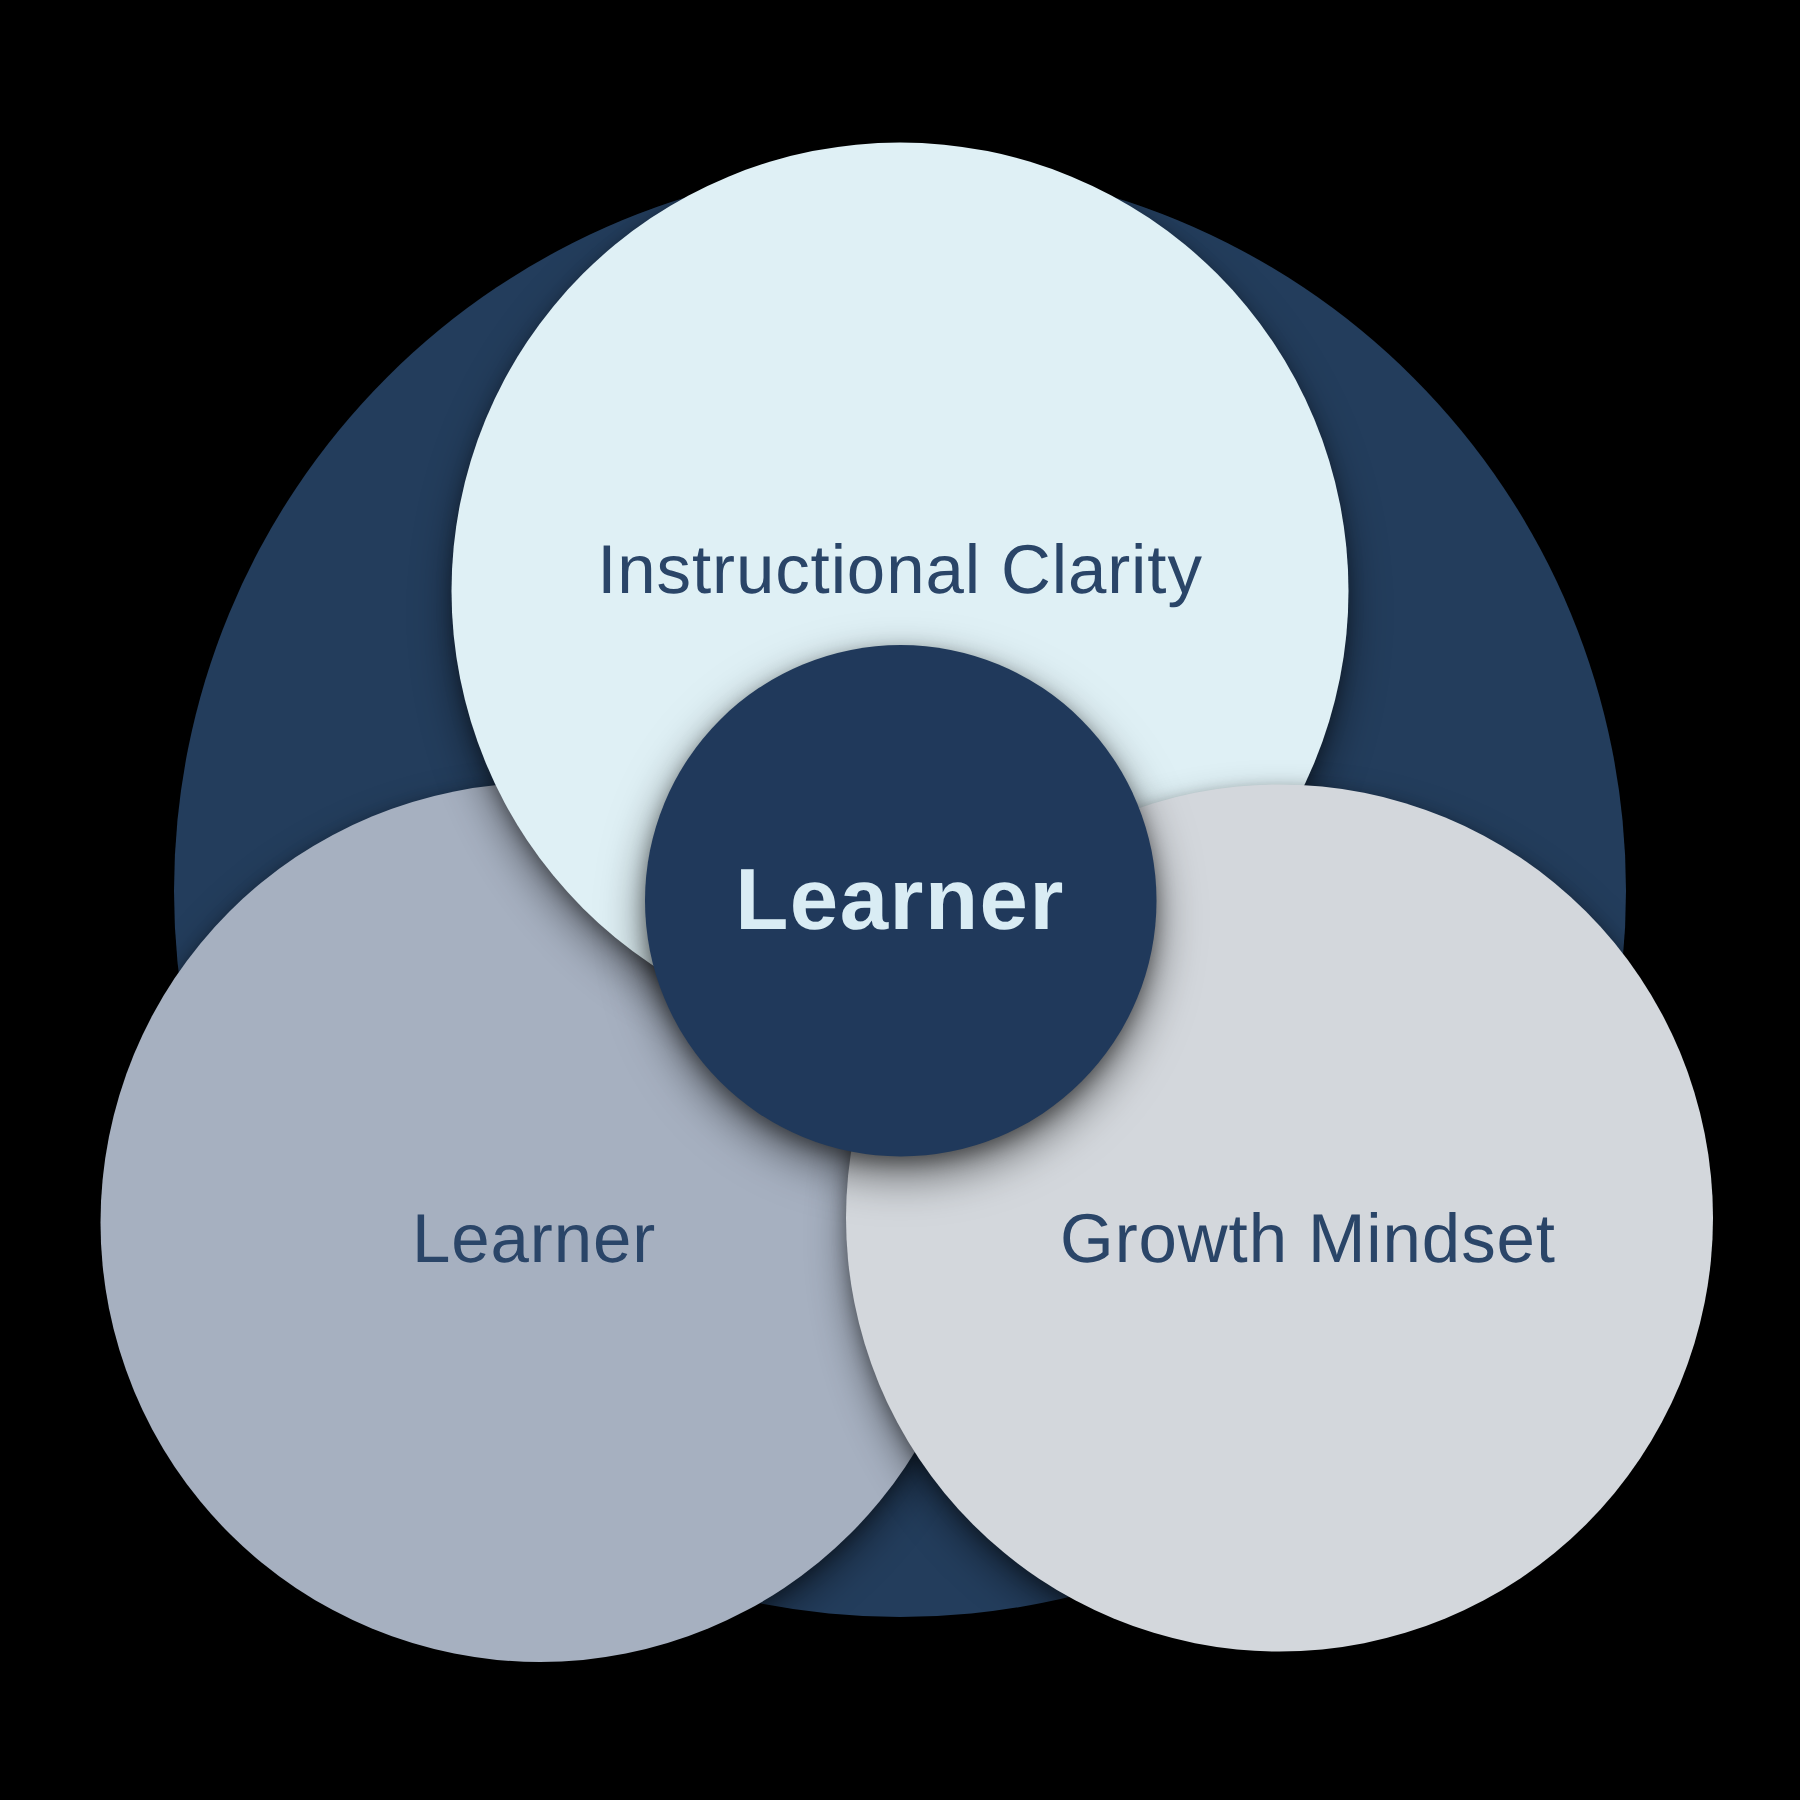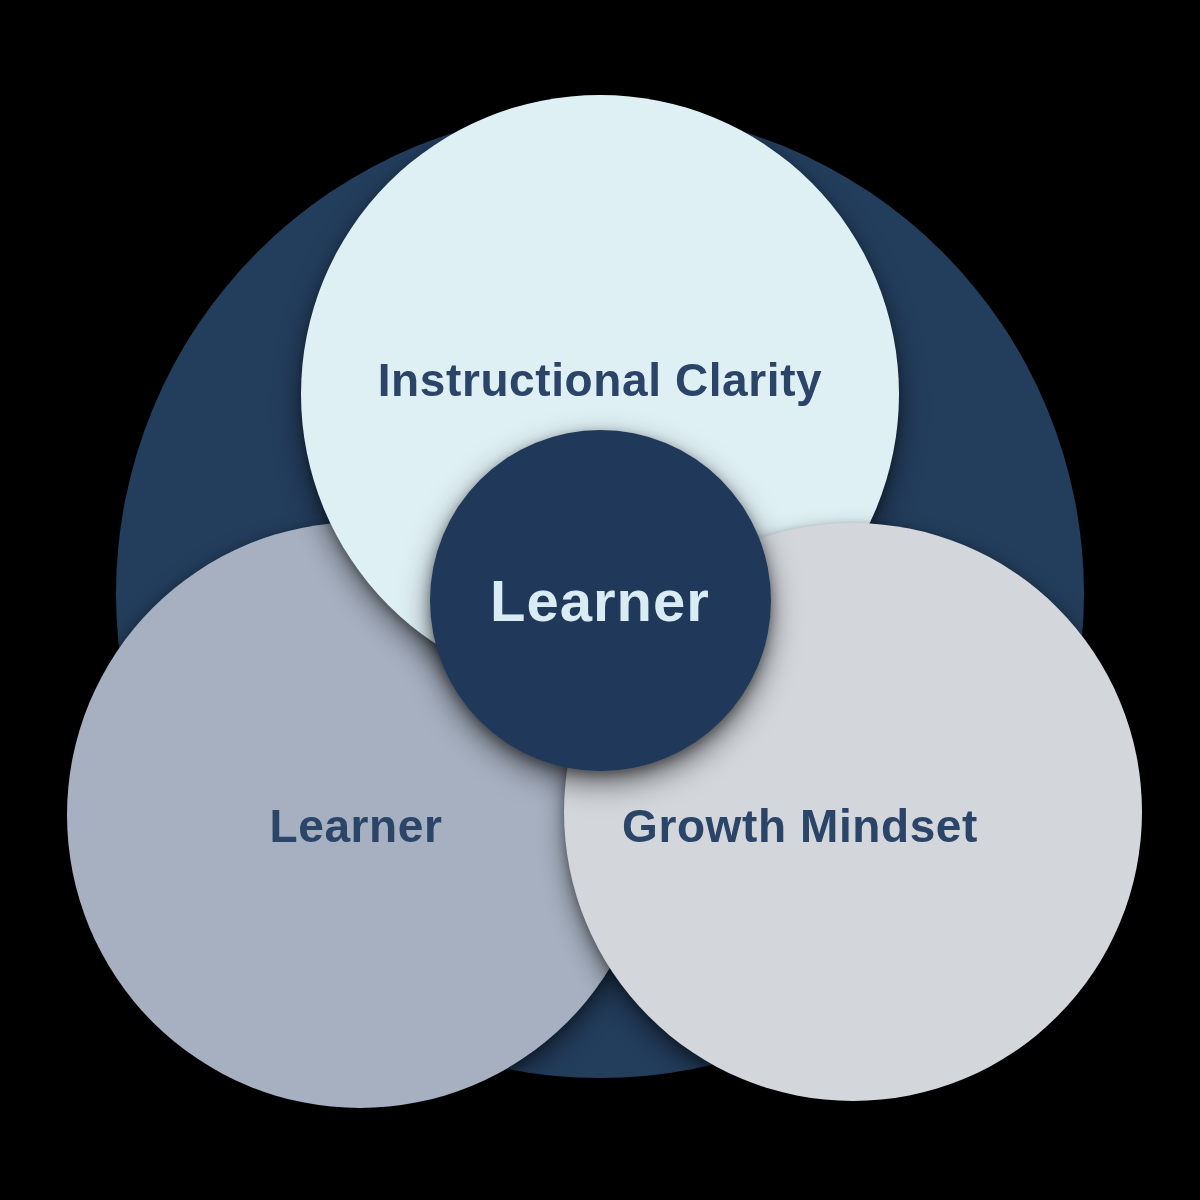--- a/index.html
+++ b/index.html
@@ -52,28 +52,28 @@
     background: var(--navy_center, #20395b);
     box-shadow: 0 12px 30px rgba(0,0,0,0.55), 0 4px 12px rgba(0,0,0,0.35);
     z-index: 5;
   }
   .label {
     position: absolute;
     transform: translate(-50%, -50%);
     text-align: center;
     color: var(--label_text, #2a4568);
     font-size: 46px;
-    font-weight: 700;
+    font-weight: 400;
     letter-spacing: 0.6px;
     line-height: 63px;
     white-space: nowrap;
   }
   #clarity-label  { left: 600px; top: 380px; z-index: 3; }
   #dispositions-label { left: 356px; top: 826px; z-index: 2; }
-  #growth-label   { left: 800px; top: 826px; z-index: 4; }
+  #growth-label   { left: 872px; top: 826px; z-index: 4; }
   #learner-label {
     left: 600px; top: 600px;
     z-index: 5;
     font-size: 58px;
     font-weight: 700;
     letter-spacing: 1px;
     color: var(--center_text, #d9ecf4);
   }
 </style>
 </head>

